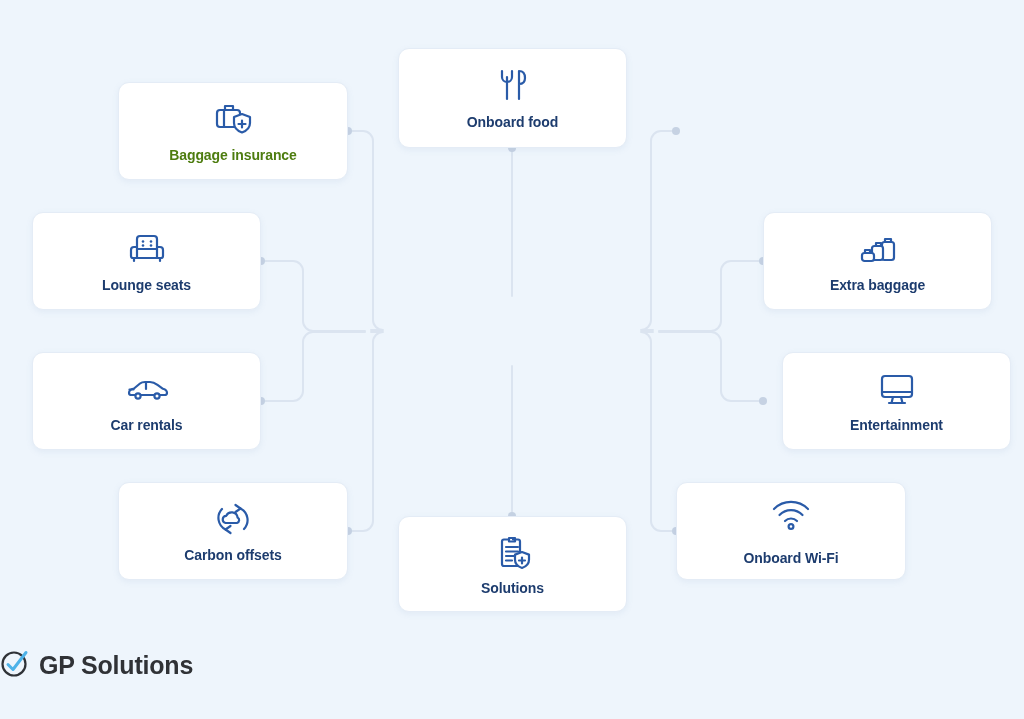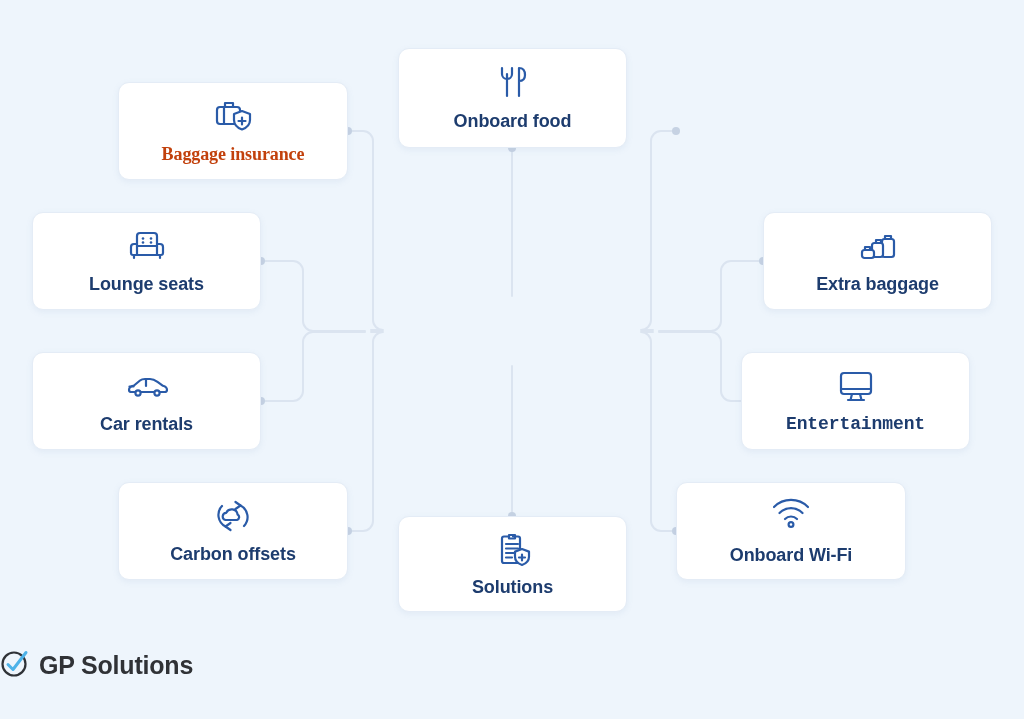--- a/index.html
+++ b/index.html
@@ -59,29 +59,29 @@
     height: 44px;
     display: flex;
     align-items: center;
     justify-content: center;
     margin-bottom: 6px;
   }
   .card .card-icon svg {
     display: block;
   }
   .card .card-label {
-    font-size: 18px;
+    font-size: 14px;
     font-weight: bold;
     line-height: 1.2;
     text-align: right;
     letter-spacing: -0.1px;
     white-space: nowrap;
   }
   .label-navy  { color: #1d3c6e; }
-  .label-gray  { color: #c2410c; font-family: Liberation Serif, serif; }
+  .label-gray  { color: #4d7c0f; }
 
   
   #center-pill {
     position: absolute;
     left: 361px;
     top: 295px;
     width: 302px;
     height: 71px;
     border-radius: 36px;
     background: linear-gradient(100deg, #0f2f84 0%, #113a95 32%, #164fab 72%, #1657b5 100%);
@@ -258,21 +258,21 @@
           <path d="M19 14 h5 v3 h-5 z"></path>
           <rect x="15" y="17" width="11" height="14" rx="2.5" fill="#ffffff"></rect>
           <path d="M8 21 h5 v3 h-5 z"></path>
           <rect x="5" y="24" width="12" height="8" rx="2.5" fill="#ffffff"></rect>
         </g>
       </svg>
     </span>
     <span class="card-label label-navy">Extra baggage</span>
   </div>
 
-  <div class="card" style="left:741px; top:352px; width:229px; height:98px;font-family:Liberation Mono, monospace;">
+  <div class="card" style="left:782px; top:352px; width:229px; height:98px;">
     <span class="card-icon">
       <svg width="42" height="38" viewBox="0 0 42 38">
         <g fill="none" stroke="#2a5ba8" stroke-width="2.2" stroke-linecap="round" stroke-linejoin="round">
           <rect x="6" y="6" width="30" height="21" rx="3"></rect>
           <path d="M6 22 h30"></path>
           <path d="M17 27 l-1.5 6 M25 27 l1.5 6"></path>
           <path d="M13 33 h16"></path>
         </g>
       </svg>
     </span>

